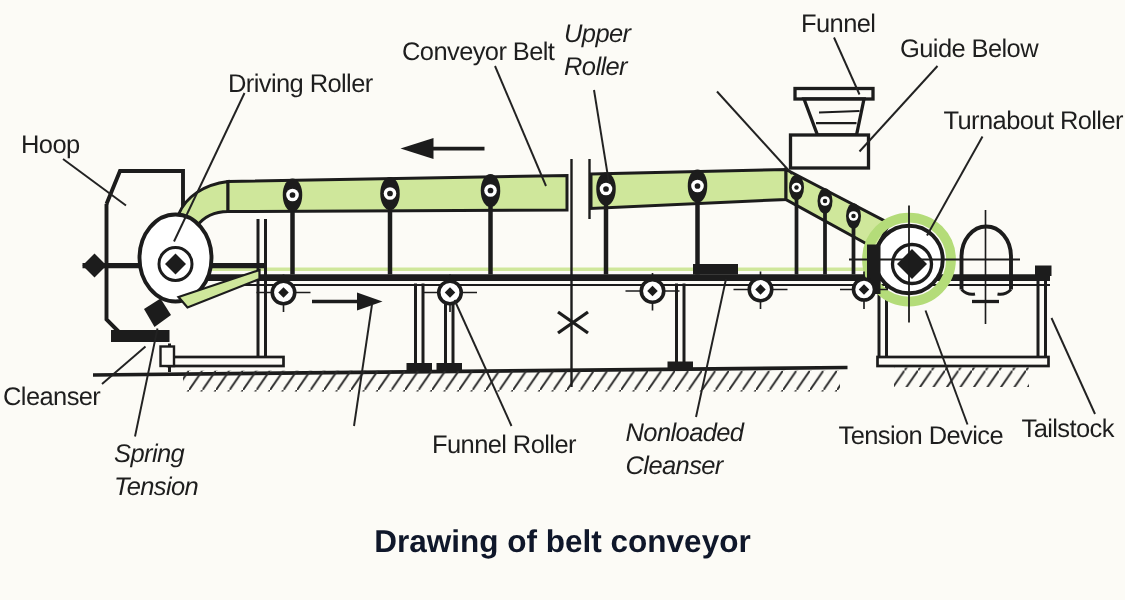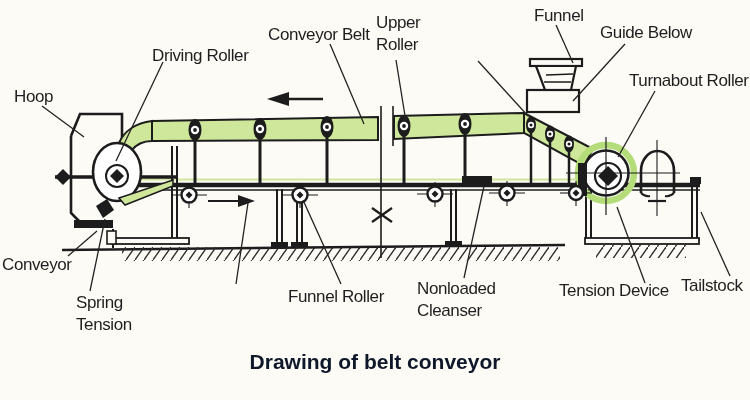--- a/index.html
+++ b/index.html
@@ -9,21 +9,21 @@
     background:#fcfbf6;
   }
   .stage svg{position:absolute;left:0;top:0;}
   .lbl{
     position:absolute;
     font:17px/1.32 "Liberation Sans",sans-serif;
     letter-spacing:-0.4px;
     color:#1e1e1e;
     white-space:nowrap;
   }
-  .wrap{white-space:normal;}
+  .wrap{white-space:normal;font-style:italic;}
   .title{
     position:absolute;left:0;right:0;top:350px;
     text-align:center;
     font:bold 21px "Liberation Sans",sans-serif;
     color:#0f172a;
   }
 </style>
 </head>
 <body>
 
@@ -255,21 +255,21 @@
   </g>
 </svg>
 
 <div class="lbl" style="left:14px;top:86px">Hoop</div>
 <div class="lbl" style="left:152px;top:45px">Driving Roller</div>
 <div class="lbl" style="left:268px;top:24px">Conveyor Belt</div>
 <div class="lbl wrap" style="left:376px;top:12px;width:54px">Upper Roller</div>
 <div class="lbl" style="left:534px;top:5px">Funnel</div>
 <div class="lbl" style="left:600px;top:22px">Guide Below</div>
 <div class="lbl" style="left:629px;top:70px">Turnabout Roller</div>
-<div class="lbl" style="left:2px;top:254px">Conveyor</div>
+<div class="lbl" style="left:2px;top:254px">Cleanser</div>
 <div class="lbl wrap" style="left:76px;top:292px;width:76px">Spring Tension</div>
 <div class="lbl" style="left:288px;top:286px">Funnel Roller</div>
 <div class="lbl wrap" style="left:417px;top:278px;width:88px">Nonloaded Cleanser</div>
 <div class="lbl" style="left:559px;top:280px">Tension Device</div>
 <div class="lbl" style="left:681px;top:275px">Tailstock</div>
 
 <div class="title">Drawing of belt conveyor</div>
 
 </div>
 

